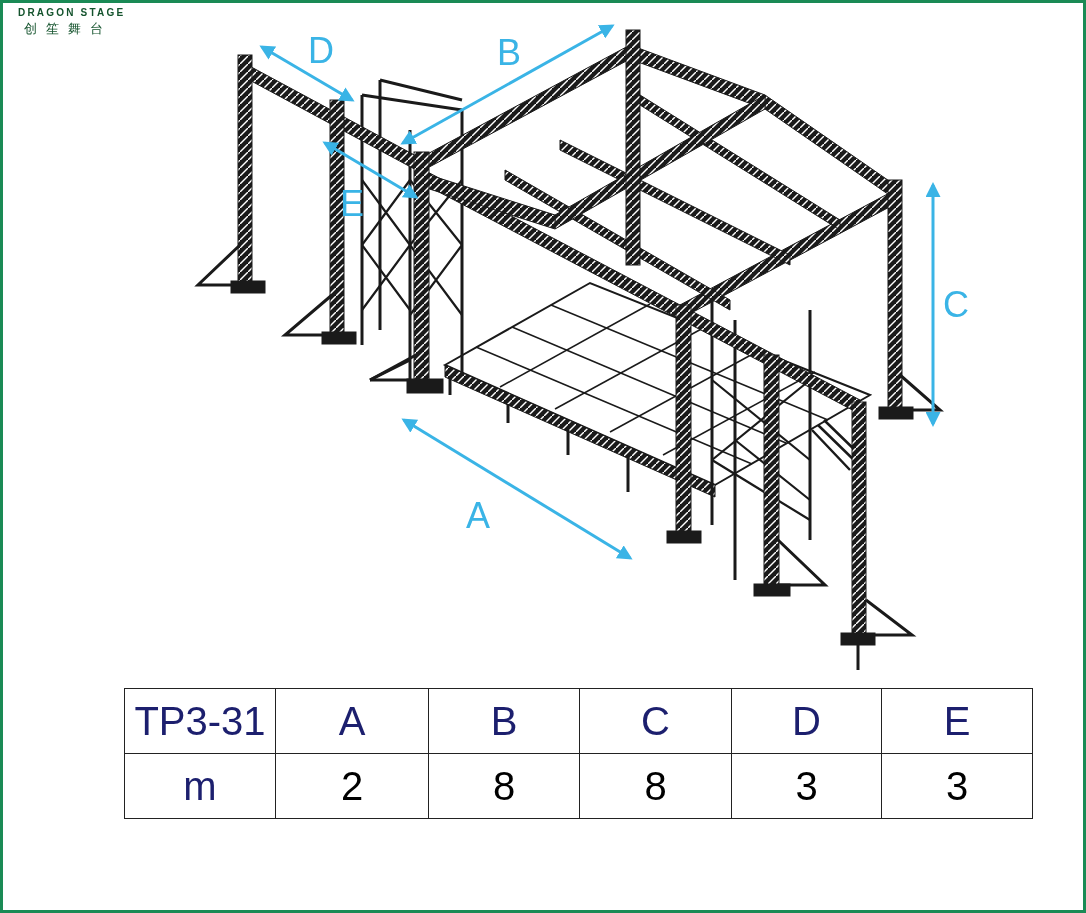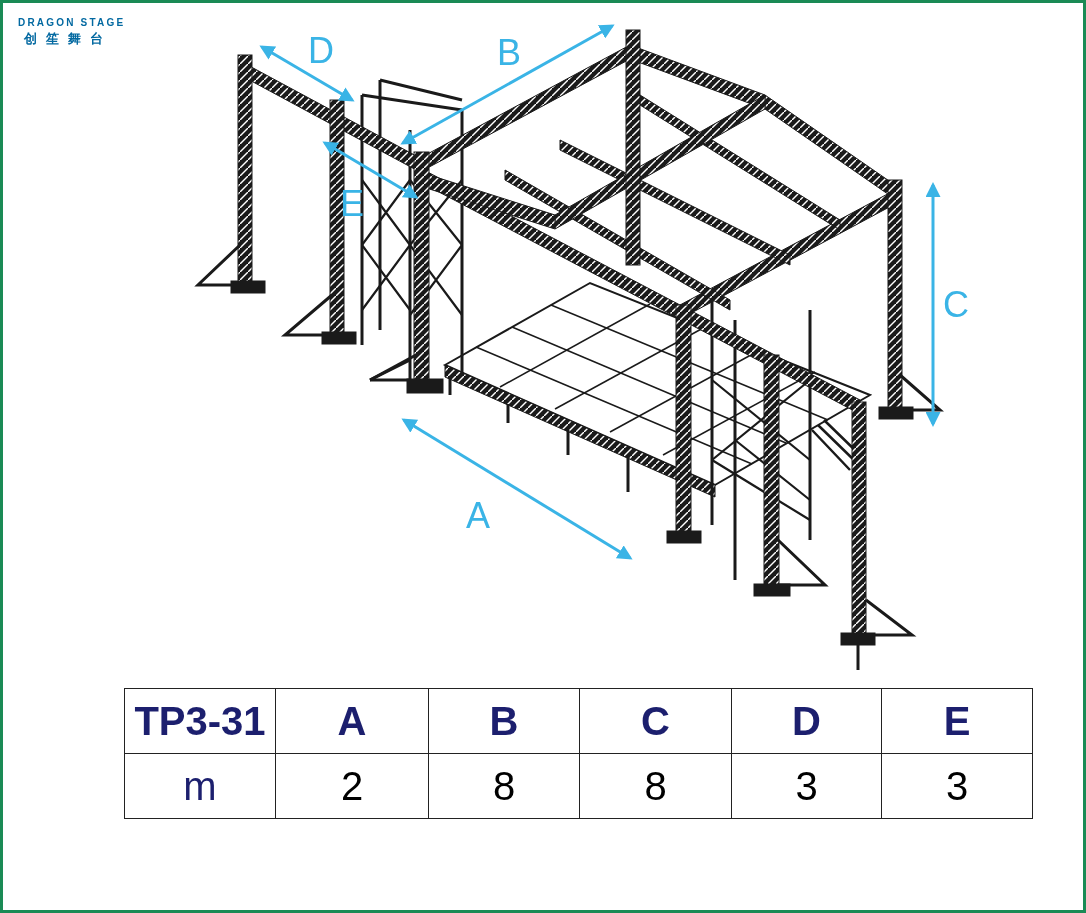--- a/index.html
+++ b/index.html
@@ -1,26 +1,26 @@
 <!DOCTYPE html>
 <html><head>
 <meta charset="utf-8">
 <style>
   html, body { margin: 0; padding: 0; background: #ffffff; }
   body { width: 1086px; height: 913px; position: relative; overflow: hidden; font-family: "Liberation Sans", sans-serif; }
   .frame { position: absolute; left: 0; top: 0; width: 1086px; height: 913px; box-sizing: border-box; border: 3px solid #1a8a55; }
-  .brand { position: absolute; left: 18px; top: 18px; color: #0369a1; line-height: 1; }
+  .brand { position: absolute; left: 18px; top: 8px; color: #14532d; line-height: 1; }
   .brand-en { font-size: 10px; letter-spacing: 2.2px; font-weight: bold; }
-  .brand-cn { font-size: 13px; letter-spacing: 9px; margin-top: 4px; padding-left: 6px; font-weight: bold; }
+  .brand-cn { font-size: 13px; letter-spacing: 9px; margin-top: 4px; padding-left: 6px; font-weight: normal; }
   svg.diagram { position: absolute; left: 0; top: 0; }
   .dim-label { position: absolute; color: #3ab4e6; font-size: 36px; line-height: 1; font-family: "Liberation Sans", sans-serif; }
   table.spec { position: absolute; left: 124px; top: 688px; border-collapse: collapse; }
   table.spec td { border: 1px solid #222; height: 64px; text-align: center; padding: 0; font-size: 40px; color: #000; font-family: "Liberation Sans", sans-serif; }
   table.spec td.hdr { color: #1c1f6e; }
-  table.spec tr.head td { height: 64px; font-weight: bold; }
+  table.spec tr.head td { height: 64px; }
   table.spec td.c0 { width: 150px; }
   table.spec td.c1 { width: 152px; }
   table.spec td.c2 { width: 150px; }
   table.spec td.c3 { width: 151px; }
   table.spec td.c4 { width: 149px; }
   table.spec td.c5 { width: 150px; }
 </style>
 </head>
 <body>
 

